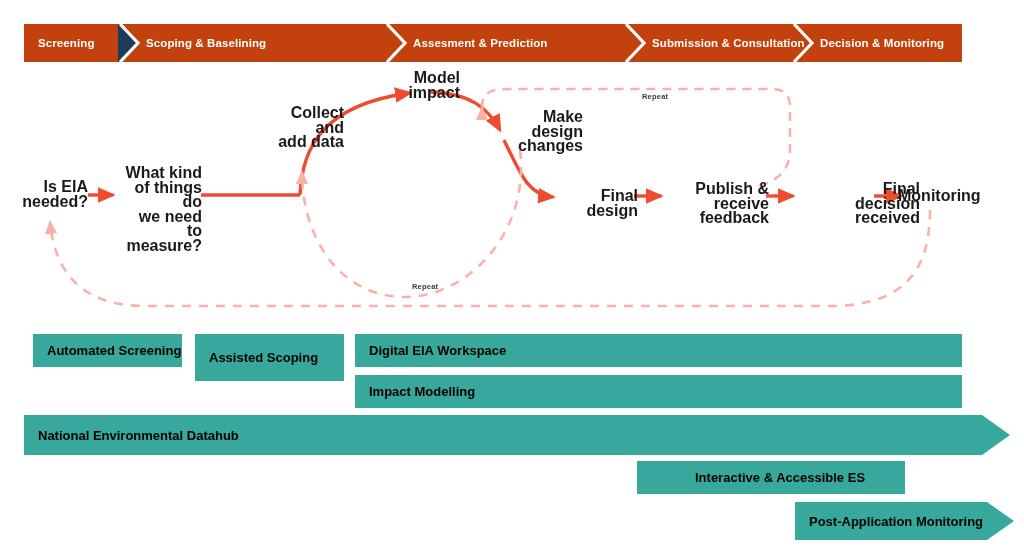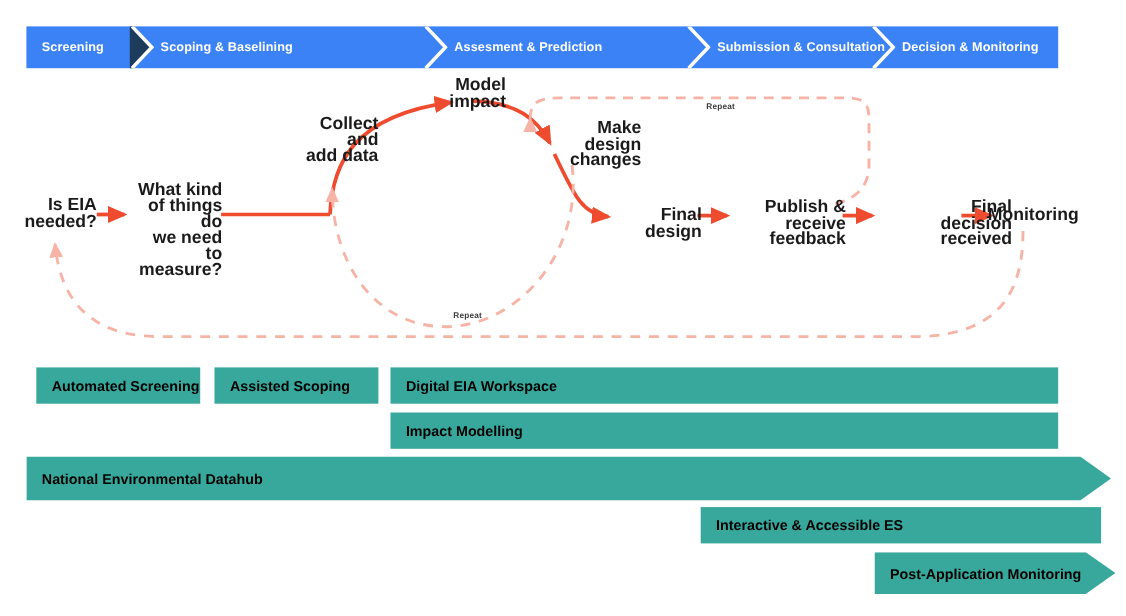--- a/index.html
+++ b/index.html
@@ -8,21 +8,21 @@
     background:#ffffff;
     font-family:"Liberation Sans", sans-serif;
     overflow:hidden;
     position:relative;
   }
   #stage{position:absolute;left:0;top:0;width:1024px;height:560px;}
 
   
   .phasebar{
     position:absolute;left:24px;top:24px;width:938px;height:38px;
-    background:#3b82f6;
+    background:#c2410c;
   }
   .phase-label{
     position:absolute;top:0;height:38px;line-height:38px;
     color:#ffffff;font-size:11.5px;font-weight:bold;
     white-space:nowrap;letter-spacing:.1px;
   }
   .chev{position:absolute;top:0;height:38px;width:22px;pointer-events:none;}
 
   
   .nodelbl{
@@ -132,40 +132,40 @@
 received</div>
   <div class="nodelbl" style="left:898px;top:189px;width:72px;">Monitoring</div>
 
   <div class="repeatlbl" style="left:626px;top:92px;">Repeat</div>
   <div class="repeatlbl" style="left:396px;top:282px;">Repeat</div>
 
   <div class="tealbar" style="left:33px;top:334px;width:149px;height:33px;">
     <span>Automated Screening</span>
   </div>
 
-  <div class="tealbar" style="left:195px;top:334px;width:149px;height:33px;">
+  <div class="tealbar" style="left:195px;top:334px;width:149px;height:47px;">
     <span>Assisted Scoping</span>
   </div>
 
   <div class="tealbar" style="left:355px;top:334px;width:607px;height:33px;">
     <span>Digital EIA Workspace</span>
   </div>
 
   <div class="tealbar arrowed" style="left:24px;top:415px;width:986px;height:40px;">
     <svg class="arrowbody" viewBox="0 0 986 40" preserveAspectRatio="none">
       <path d="M0,0 L958,0 L986,20 L958,40 L0,40 Z" fill="#37a89b"></path>
     </svg>
     <span>National Environmental Datahub</span>
   </div>
 
   <div class="tealbar" style="left:355px;top:375px;width:607px;height:33px;">
     <span>Impact Modelling</span>
   </div>
 
-  <div class="tealbar" style="left:637px;top:461px;width:364px;height:33px;">
+  <div class="tealbar" style="left:637px;top:461px;width:268px;height:33px;padding-left:44px;">
     <span>Interactive &amp; Accessible ES</span>
   </div>
 
   <div class="tealbar arrowed" style="left:795px;top:502px;width:219px;height:38px;">
     <svg class="arrowbody" viewBox="0 0 219 38" preserveAspectRatio="none">
       <path d="M0,0 L192,0 L219,19 L192,38 L0,38 Z" fill="#37a89b"></path>
     </svg>
     <span>Post-Application Monitoring</span>
   </div>
 

